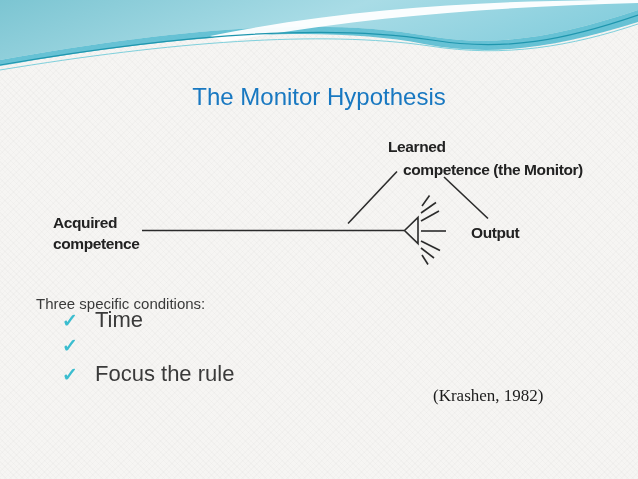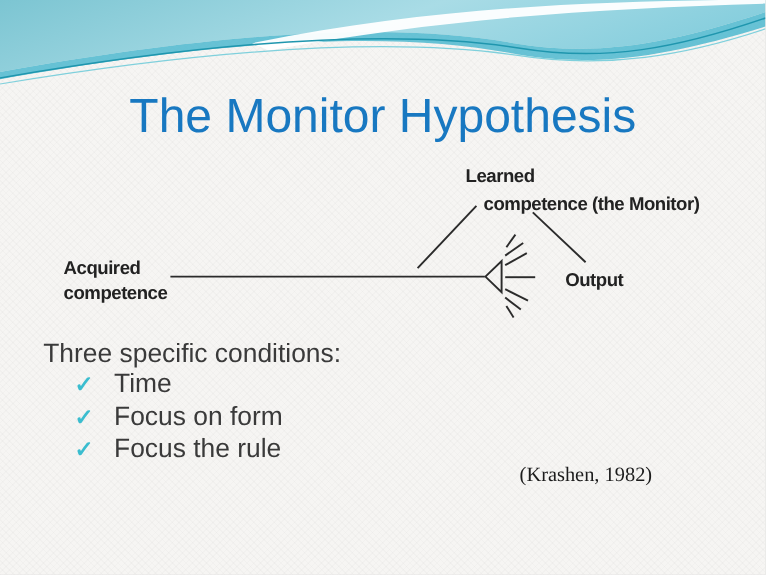--- a/index.html
+++ b/index.html
@@ -16,37 +16,37 @@
       repeating-linear-gradient(45deg, rgba(120,120,120,0.035) 0 1px, transparent 1px 4px),
       repeating-linear-gradient(-45deg, rgba(120,120,120,0.03) 0 1px, transparent 1px 4px);
     overflow:hidden;
   }
   .header-wave{
     position:absolute;top:0;left:0;width:638px;height:80px;
   }
   .slide-title{
     position:absolute;top:76px;left:0;width:638px;
     text-align:center;
-    font-size:40px;line-height:42px;
+    font-size:24px;line-height:42px;
     color:#1878c1;
     letter-spacing:0px;
   }
   .diagram-svg{
     position:absolute;top:0;left:0;width:638px;height:479px;
   }
   .diagram-svg text{
     font-family:"Liberation Sans", sans-serif;
     font-weight:bold;
     font-size:15.5px;
     letter-spacing:-0.4px;
     fill:#222222;
   }
   .conditions-heading{
-    position:absolute;left:36px;top:282px;
-    font-size:22px;color:#3a3a3a;
+    position:absolute;left:36px;top:295px;
+    font-size:15px;color:#3a3a3a;
   }
   .conditions-list{
     position:absolute;left:62px;top:307px;
     list-style:none;margin:0;padding:0;
   }
   .conditions-list li{
     display:flex;align-items:baseline;
     height:27px;
     font-size:22px;color:#3a3a3a;
   }
@@ -116,21 +116,20 @@
 
   <div class="conditions-heading">Three specific conditions:</div>
 
   <ul class="conditions-list">
     <li>
       <span class="check">✓</span>
       <span>Time</span>
     </li>
     <li>
       <span class="check">✓</span>
-      <span>Focus on form</span>
     </li>
     <li>
       <span class="check">✓</span>
       <span>Focus the rule</span>
     </li>
   </ul>
 
   <div class="citation">(Krashen, 1982)</div>
 
 </div>

